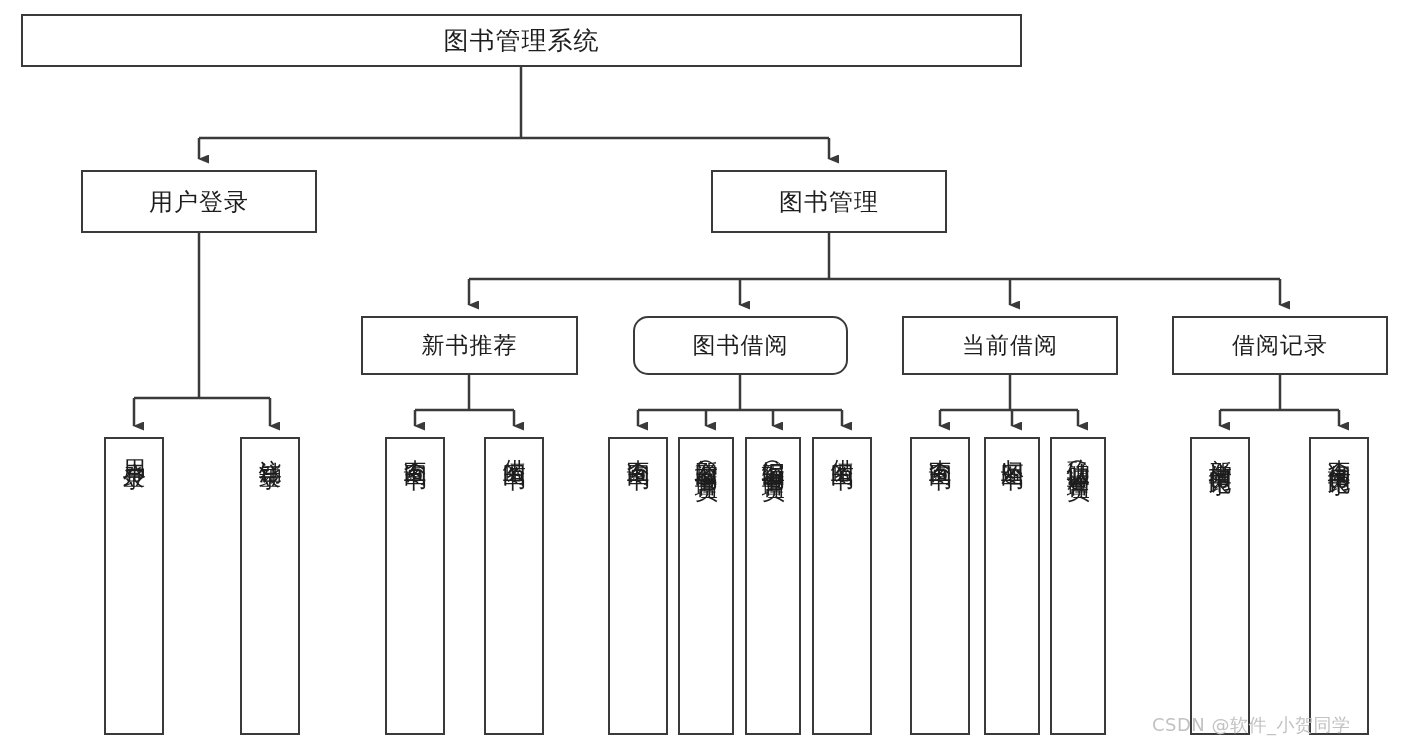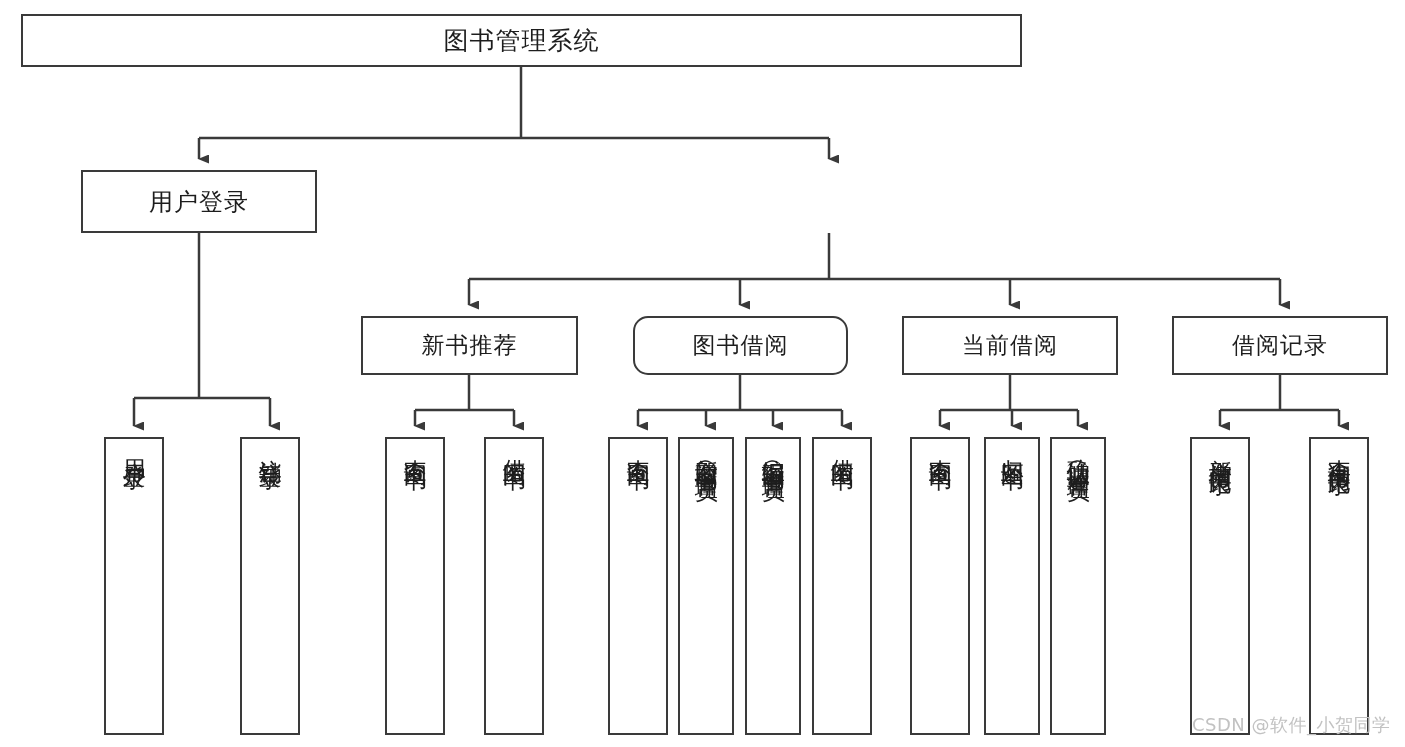--- a/index.html
+++ b/index.html
@@ -58,21 +58,21 @@
     line-height: 1.02;
     white-space: nowrap;
     display: block;
   }
   .hlabel {
     white-space: nowrap;
     letter-spacing: 1px;
   }
   #watermark {
     position: absolute;
-    left: 1192px;
+    left: 1152px;
     top: 713px;
     font-size: 18px;
     color: #c2c2c2;
     white-space: nowrap;
     letter-spacing: 0.5px;
     z-index: 3;
     font-family: "DejaVu Sans", "Liberation Sans", sans-serif;
   }
 </style>
 </head>
@@ -123,20 +123,23 @@
       </g>
   </svg>
 
   <div class="node root" id="node-root" style="left: 21px; top: 14px; width: 1001px; height: 53px;">
     <span class="hlabel">图书管理系统</span>
   </div>
 
   <div class="node lvl1" id="node-l1-0" style="left: 81px; top: 170px; width: 236px; height: 63px;">
     <span class="hlabel">用户登录</span>
   </div>
+  <div class="node lvl1" id="node-l1-1" style="left: 711px; top: 170px; width: 236px; height: 63px;">
+    <span class="hlabel">图书管理</span>
+  </div>
 
   <div class="node lvl2" id="node-l2-0" style="left: 361px; top: 316px; width: 217px; height: 59px;">
     <span class="hlabel">新书推荐</span>
   </div>
   <div class="node lvl2" id="node-l2-1" style="left: 633px; top: 316px; width: 215px; height: 59px; border-radius: 15px;">
     <span class="hlabel">图书借阅</span>
   </div>
   <div class="node lvl2" id="node-l2-3" style="left: 1172px; top: 316px; width: 216px; height: 59px;">
     <span class="hlabel">借阅记录</span>
   </div>

